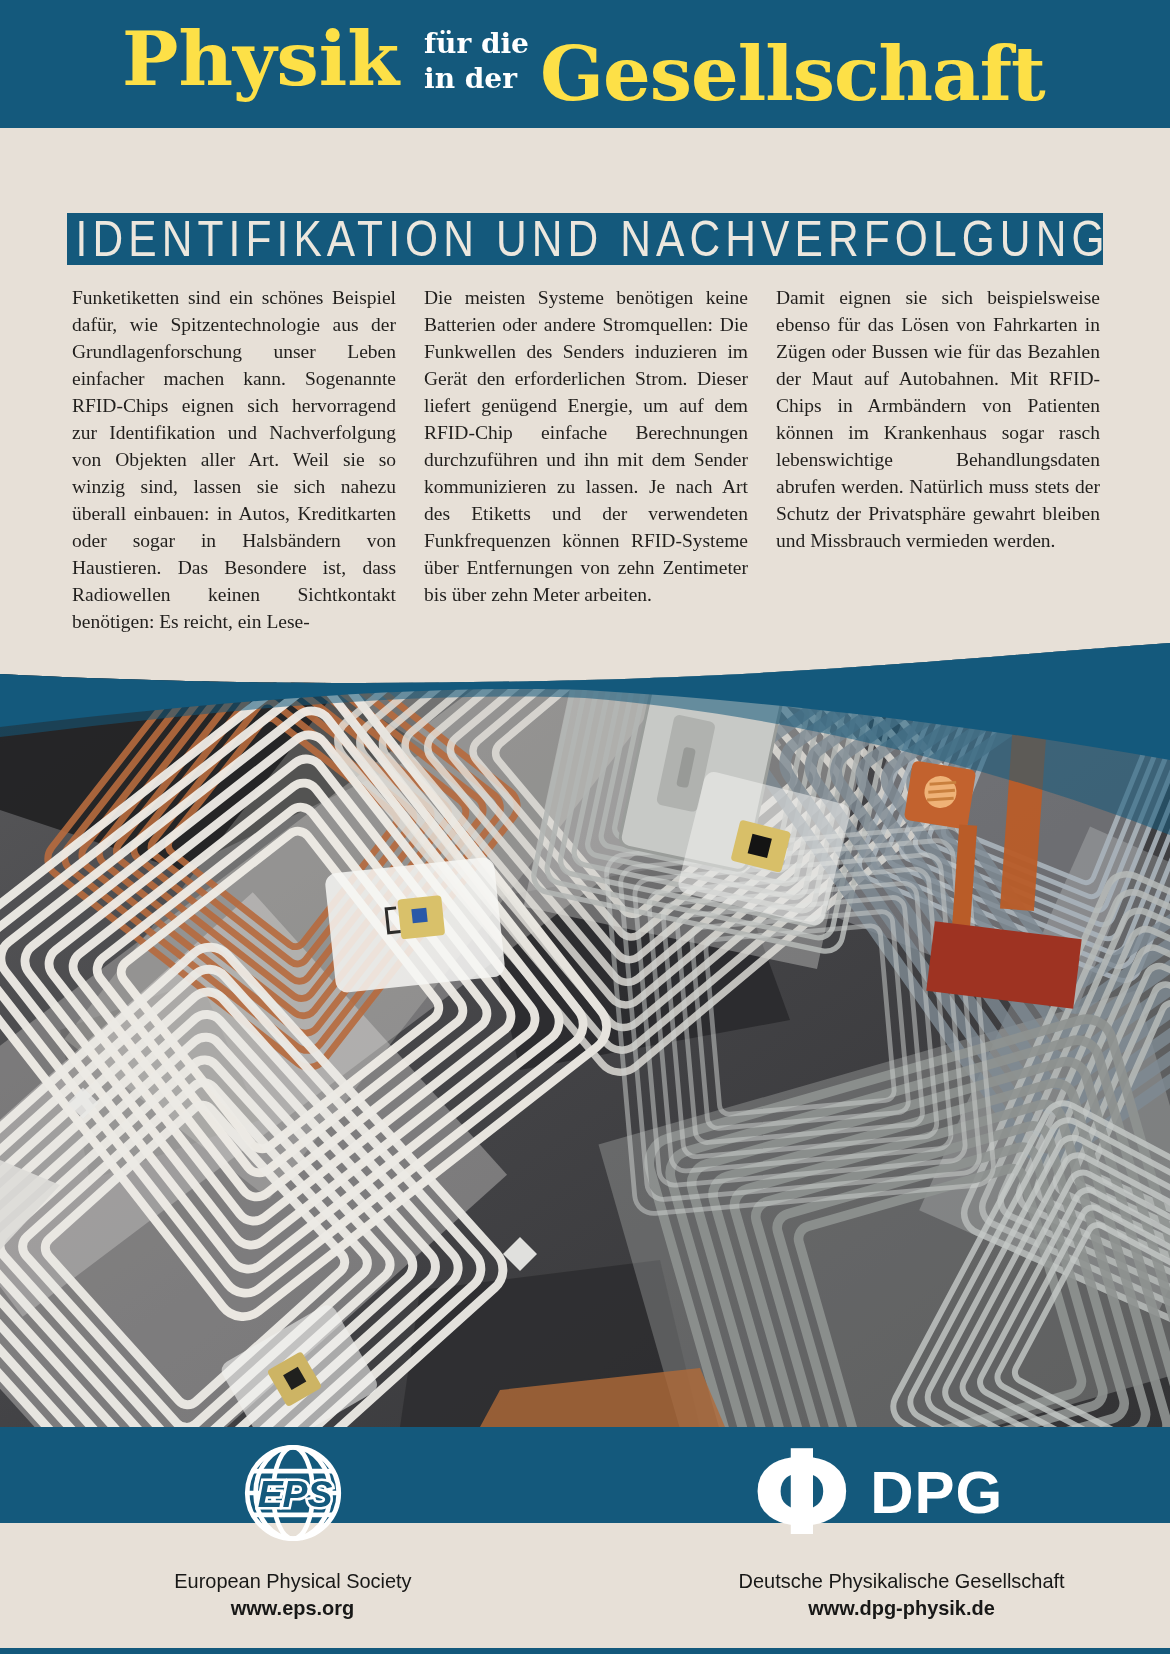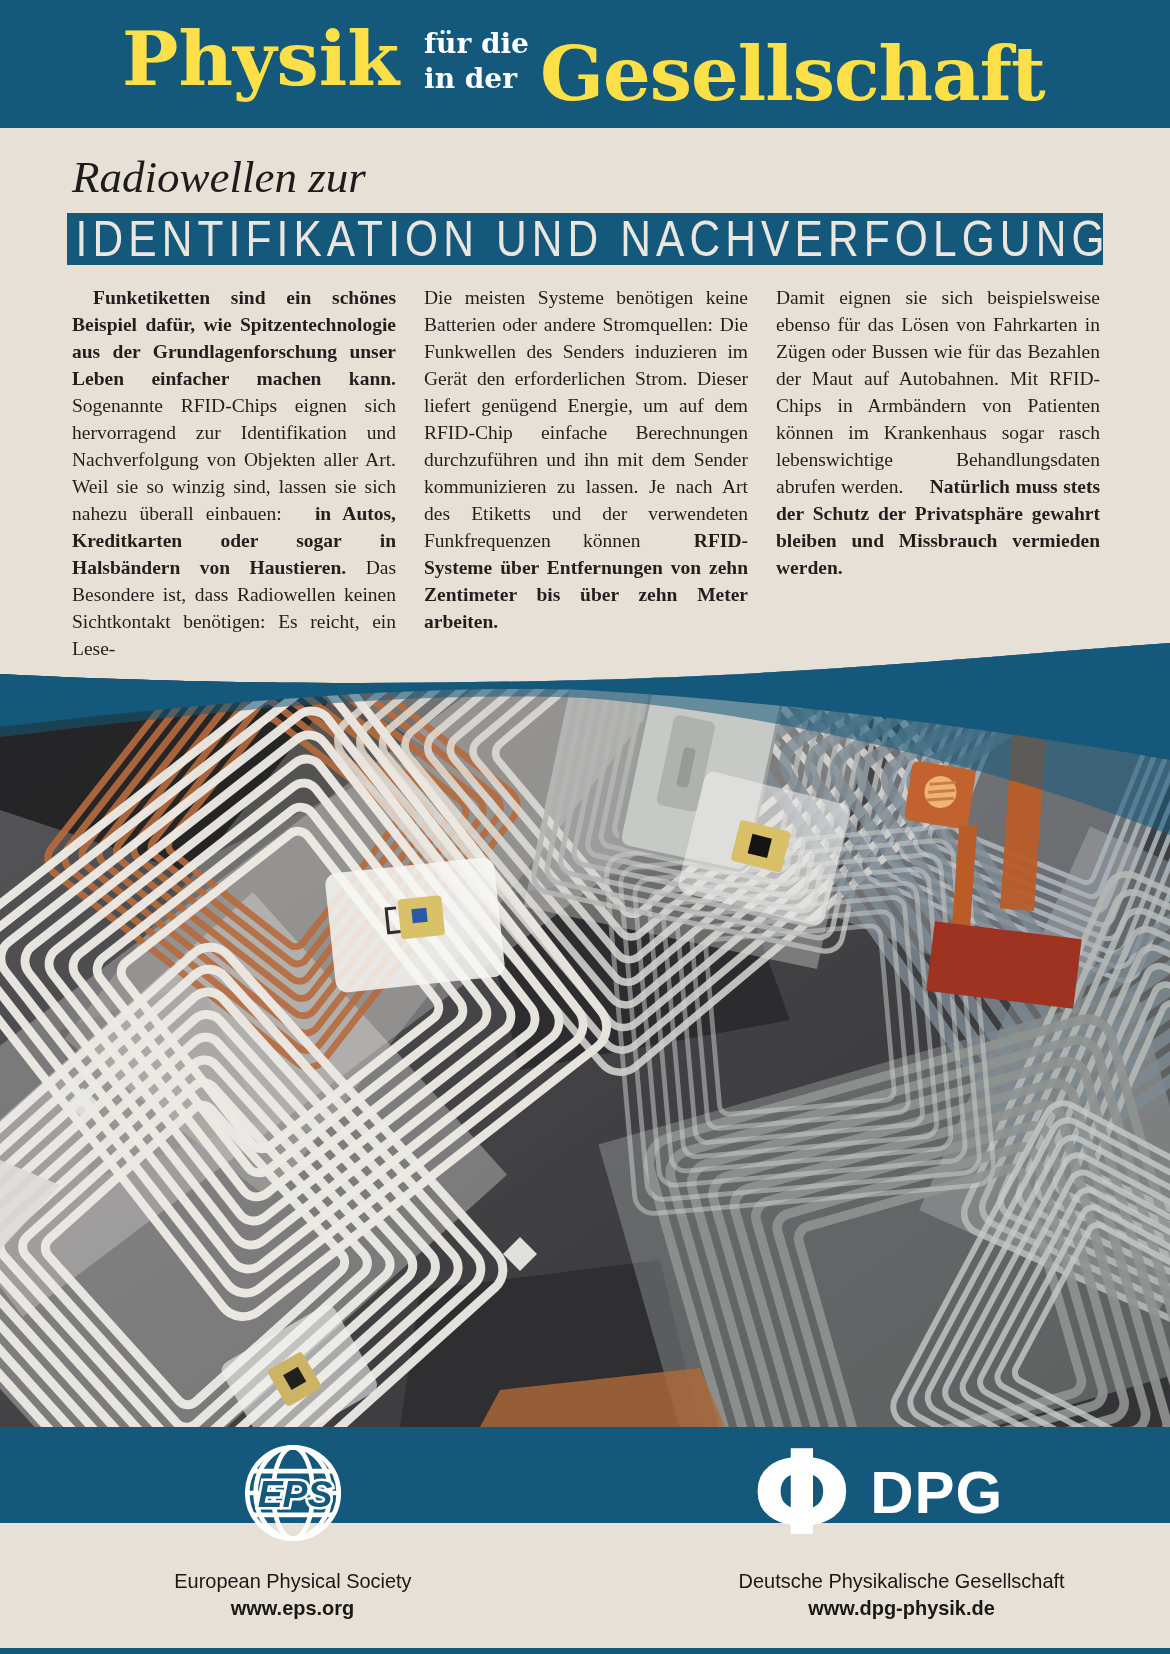--- a/index.html
+++ b/index.html
@@ -20,21 +20,21 @@
         font-style:italic;font-size:45px;line-height:50px;color:#1d1c1a;}
   .headline-bar{position:absolute;left:67px;top:213px;width:1036px;height:52px;background:#14597c;overflow:visible;}
   .headline-text{display:inline-block;color:#ece7de;font-family:"Liberation Sans",sans-serif;
         font-weight:400;font-size:50px;line-height:52px;letter-spacing:6px;white-space:nowrap;
         transform:scaleX(0.85);transform-origin:0 50%;padding-left:10px;}
 
   
   .article{position:absolute;left:72px;top:284px;width:1028px;display:flex;gap:28px;z-index:3;}
   .col{width:324px;font-size:19.5px;line-height:27px;text-align:justify;color:#211f1d;}
   .col p{margin:0;}
-  .b{font-weight:bold;margin-left:21px;}
+  .b{font-weight:normal;}
 
   
   .photo-svg{position:absolute;left:0;top:600px;z-index:1;display:block;}
   .wave-svg{position:absolute;left:0;top:600px;z-index:2;display:block;pointer-events:none;}
 
   
   .footer-band{position:absolute;left:0;top:1427px;width:1170px;height:96px;background:#14597c;}
   .logo-box{position:absolute;top:0;height:131px;display:flex;align-items:center;justify-content:center;}
   .eps-box{left:0;width:585px;}
   .dpg-box{left:585px;width:585px;gap:18px;}
@@ -56,21 +56,20 @@
 
   <header class="masthead">
     <div class="big-word word-left">Physik</div>
     <div class="connector">
       <div>für die</div>
       <div>in der</div>
     </div>
     <div class="big-word word-right">Gesellschaft</div>
   </header>
 
-  <div class="kicker">Radiowellen zur</div>
   <div class="headline-bar">
     <span class="headline-text">IDENTIFIKATION UND NACHVERFOLGUNG</span>
   </div>
 
   <div class="article">
     <div class="col">
       <p><span class="b">Funketiketten sind ein schönes Beispiel dafür, wie Spitzentechnologie aus der Grundlagenforschung unser Leben einfacher machen kann. </span><span>Sogenannte RFID-Chips eignen sich hervorragend zur Identifikation und Nachverfolgung von Objekten aller Art. Weil sie so winzig sind, lassen sie sich nahezu überall einbauen: </span><span class="b">in Autos, Kreditkarten oder sogar in Halsbändern von Haustieren. </span><span>Das Besondere ist, dass Radiowellen keinen Sichtkontakt benötigen: Es reicht, ein Lese-</span></p>
     </div>
     <div class="col">
       <p><span>Die meisten Systeme benötigen keine Batterien oder andere Stromquellen: Die Funkwellen des Senders induzieren im Gerät den erforderlichen Strom. Dieser liefert genügend Energie, um auf dem RFID-Chip einfache Berechnungen durchzuführen und ihn mit dem Sender kommunizieren zu lassen. Je nach Art des Etiketts und der verwendeten Funkfrequenzen können </span><span class="b">RFID-Systeme über Entfernungen von zehn Zentimeter bis über zehn Meter arbeiten.</span></p>

